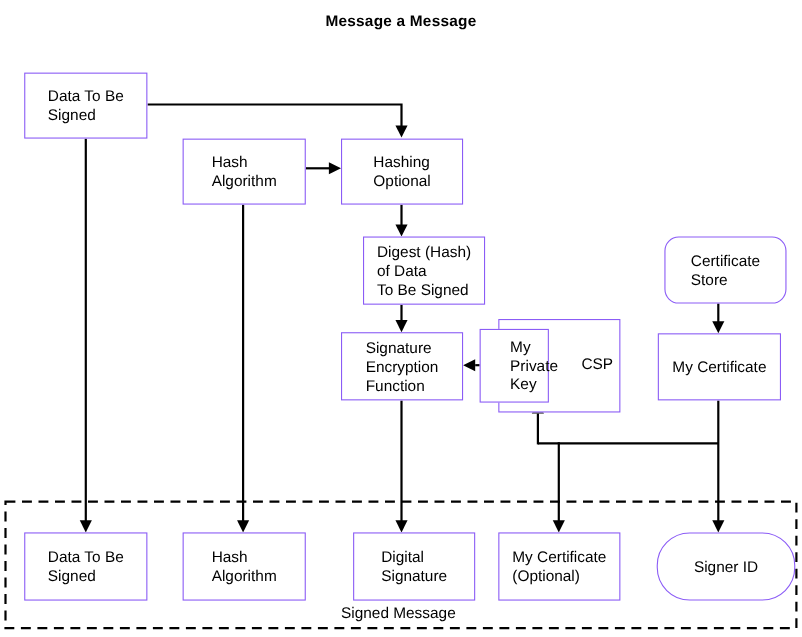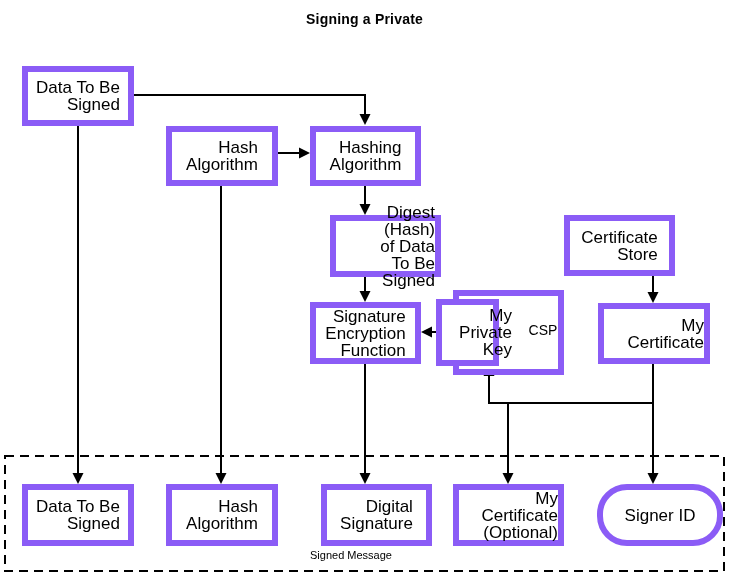--- a/index.html
+++ b/index.html
@@ -22,53 +22,53 @@
     top: 11px;
     width: 729px;
     text-align: center;
     font-size: 14px;
     font-weight: bold;
     letter-spacing: 0.2px;
   }
   .node {
     position: absolute;
     box-sizing: border-box;
-    border: 6px solid #8b5cf6;
+    border: 1px solid #8b5cf6;
     background: #ffffff;
     display: flex;
     align-items: center;
     justify-content: center;
-    text-align: right;
-    font-size: 17px;
+    text-align: left;
+    font-size: 14px;
     line-height: 17px;
     white-space: pre-line;
   }
   
   .b-data-top   { left: 22px;  top: 66px;  width: 112px; height: 60px; }
   .b-hashalg-top{ left: 166px; top: 126px; width: 112px; height: 60px; }
   .b-hashfn     { left: 310px; top: 126px; width: 111px; height: 60px; }
   .b-digest     { left: 310px; top: 215px; width: 111px; height: 62px; margin-left: 20px; }
   .b-sigenc     { left: 310px; top: 302px; width: 111px; height: 62px; }
   .b-csp        { left: 453px; top: 290px; width: 111px; height: 85px; background: #ffffff; }
   .b-privkey    { left: 436px; top: 299px; width: 63px;  height: 67px; padding-left: 36px; }
   .csp-label    { position: absolute; left: 522px; top: 322px; width: 42px;
                   text-align: center; font-size: 14px; }
-  .b-certstore  { left: 564px; top: 215px; width: 111px; height: 61px; }
+  .b-certstore  { left: 604px; top: 215px; width: 111px; height: 61px; border-radius: 13px; }
   .b-mycert     { left: 598px; top: 303px; width: 112px; height: 61px; }
   
   .b-data-bot   { left: 22px;  top: 484px; width: 112px; height: 62px; }
   .b-hashalg-bot{ left: 166px; top: 484px; width: 112px; height: 62px; }
   .b-digsig     { left: 310px; top: 484px; width: 111px; height: 62px; margin-left: 11px; }
   .b-mycertopt  { left: 453px; top: 484px; width: 111px; height: 62px; }
   .b-signerid   { left: 597px; top: 484px; width: 126px; height: 62px; border-radius: 30px; }
   .signed-msg-caption {
     position: absolute;
     left: 310px;
     top: 549px;
-    font-size: 11px;
+    font-size: 14px;
   }
   svg.layer {
     position: absolute;
     left: 0;
     top: 0;
     width: 729px;
     height: 579px;
   }
   svg .wire  { stroke: #000000; stroke-width: 2; fill: none; }
   svg .head  { fill: #000000; stroke: none; }
@@ -142,30 +142,30 @@
       <line class="wire" x1="489" y1="404" x2="489" y2="376"></line>
       <polygon class="head" points="483.5,376 494.5,376 489,365"></polygon>
     </g>
 
     <g>
       <line class="wire" x1="508" y1="402" x2="508" y2="474"></line>
       <polygon class="head" points="502.5,473 513.5,473 508,484"></polygon>
     </g>
   </svg>
 
-  <div id="title">Signing a Private</div>
+  <div id="title">Message a Message</div>
 
   <div class="node b-data-top">Data To Be
 Signed</div>
 
   <div class="node b-hashalg-top">Hash
 Algorithm</div>
 
   <div class="node b-hashfn">Hashing
-Algorithm</div>
+Optional</div>
 
   <div class="node b-digest">Digest (Hash)
 of Data
 To Be Signed</div>
 
   <div class="node b-sigenc">Signature
 Encryption
 Function</div>
 
   <div class="node b-csp"></div>

